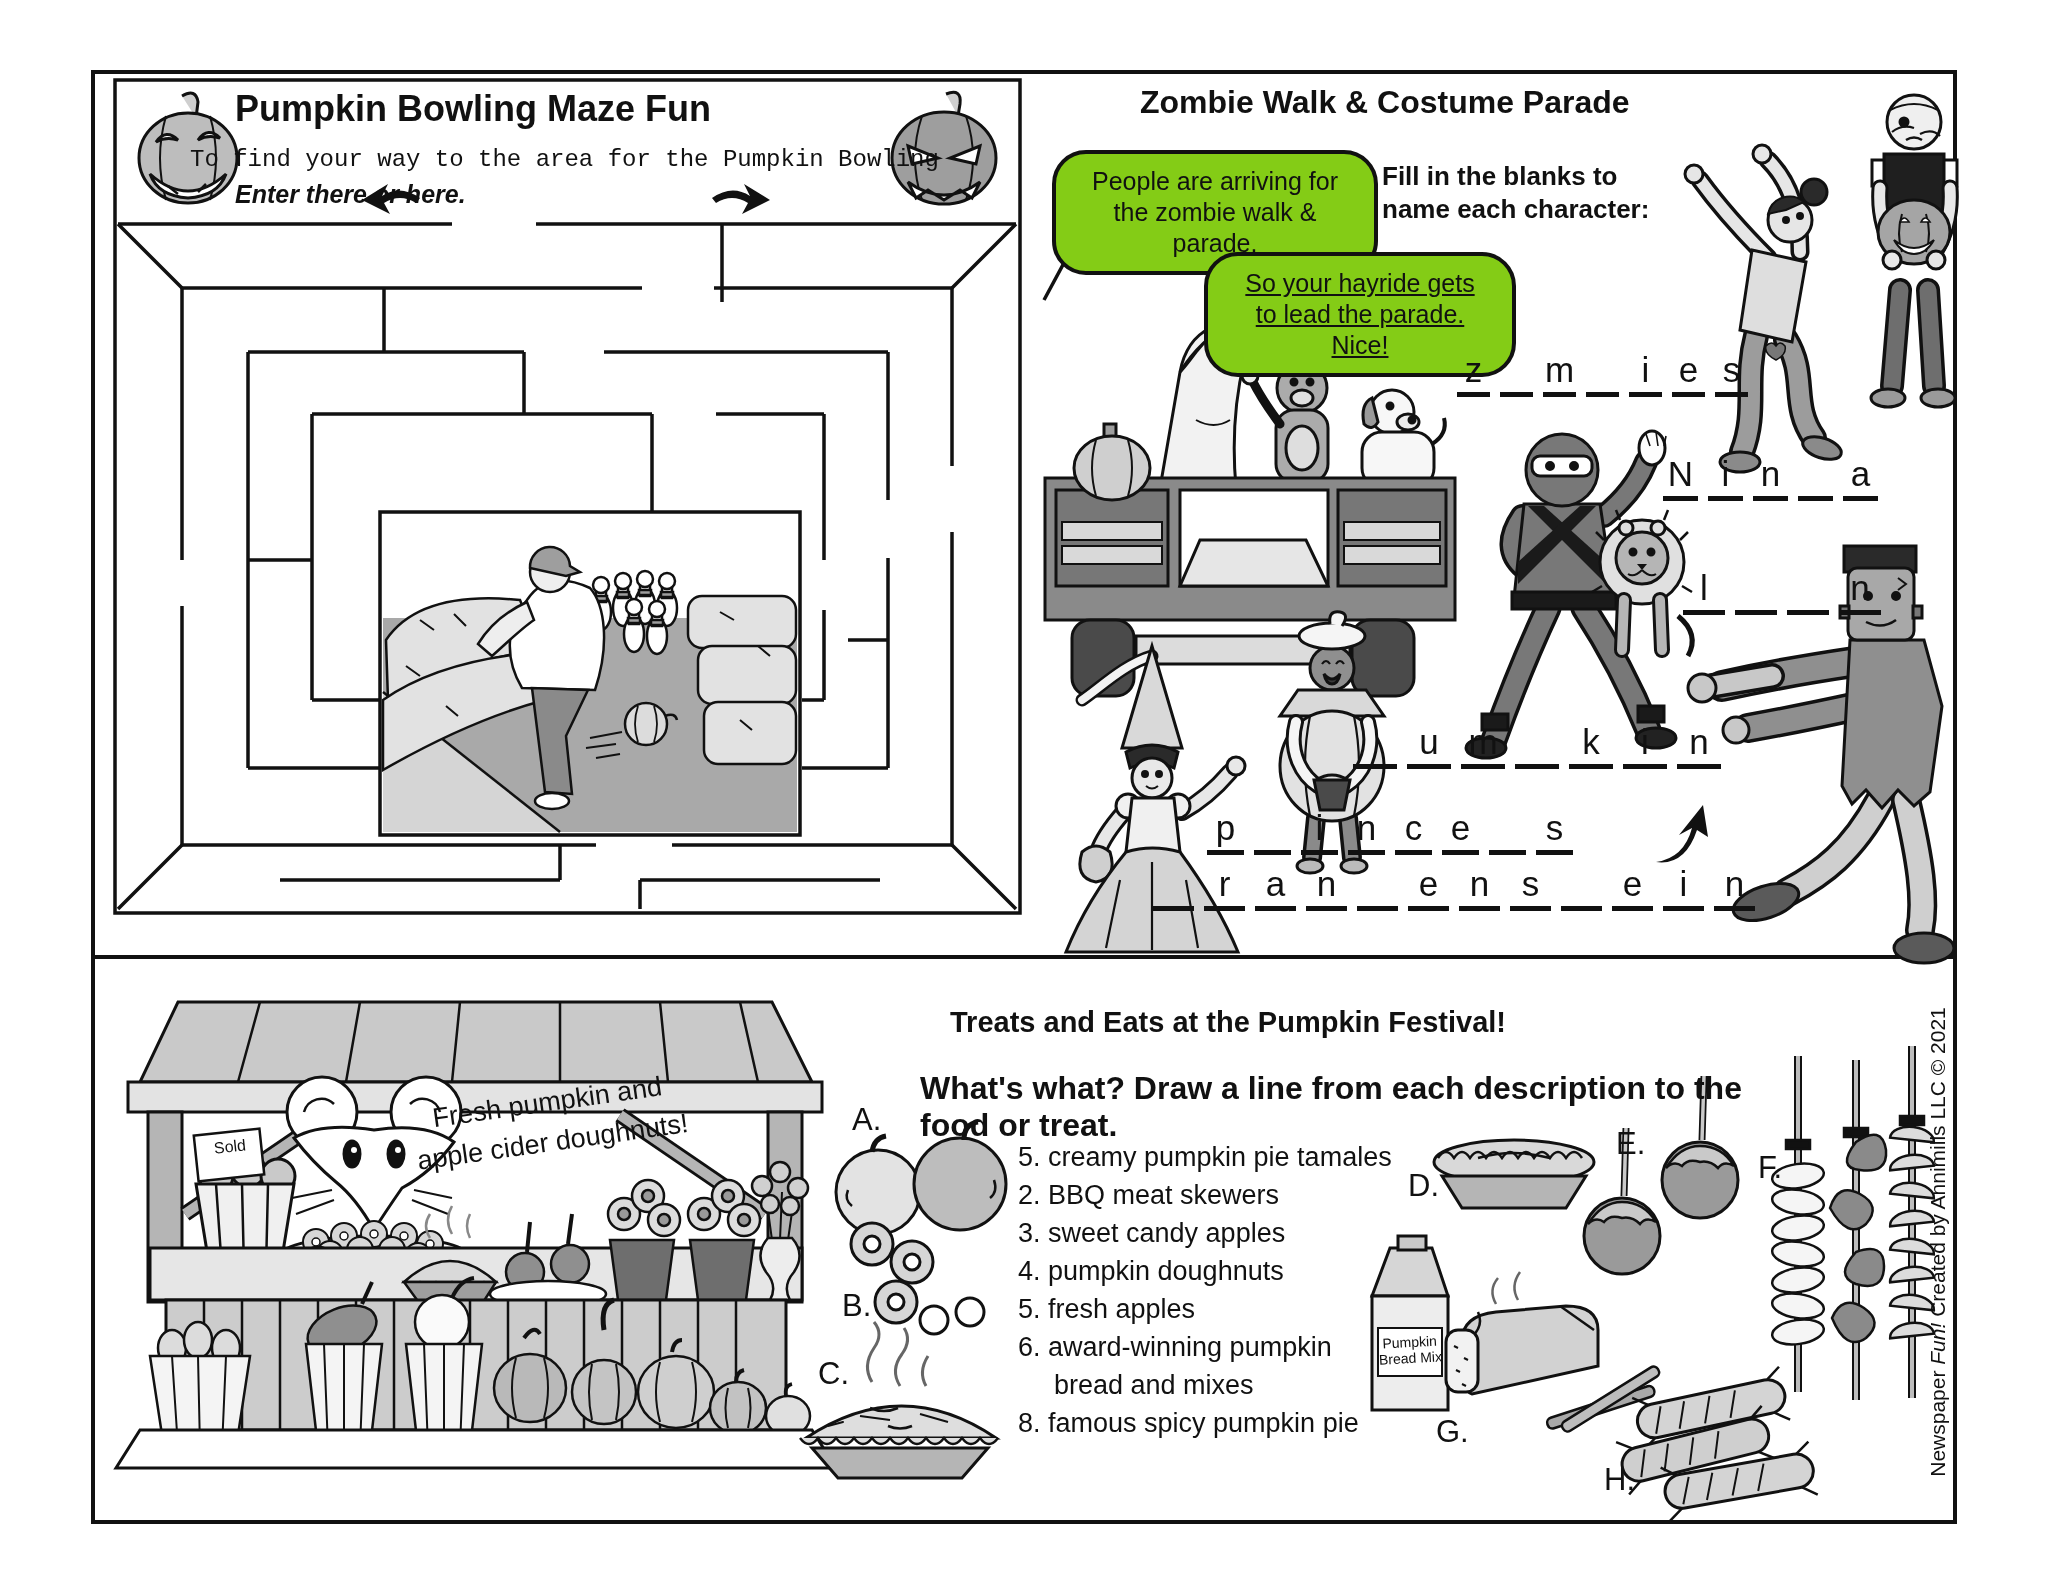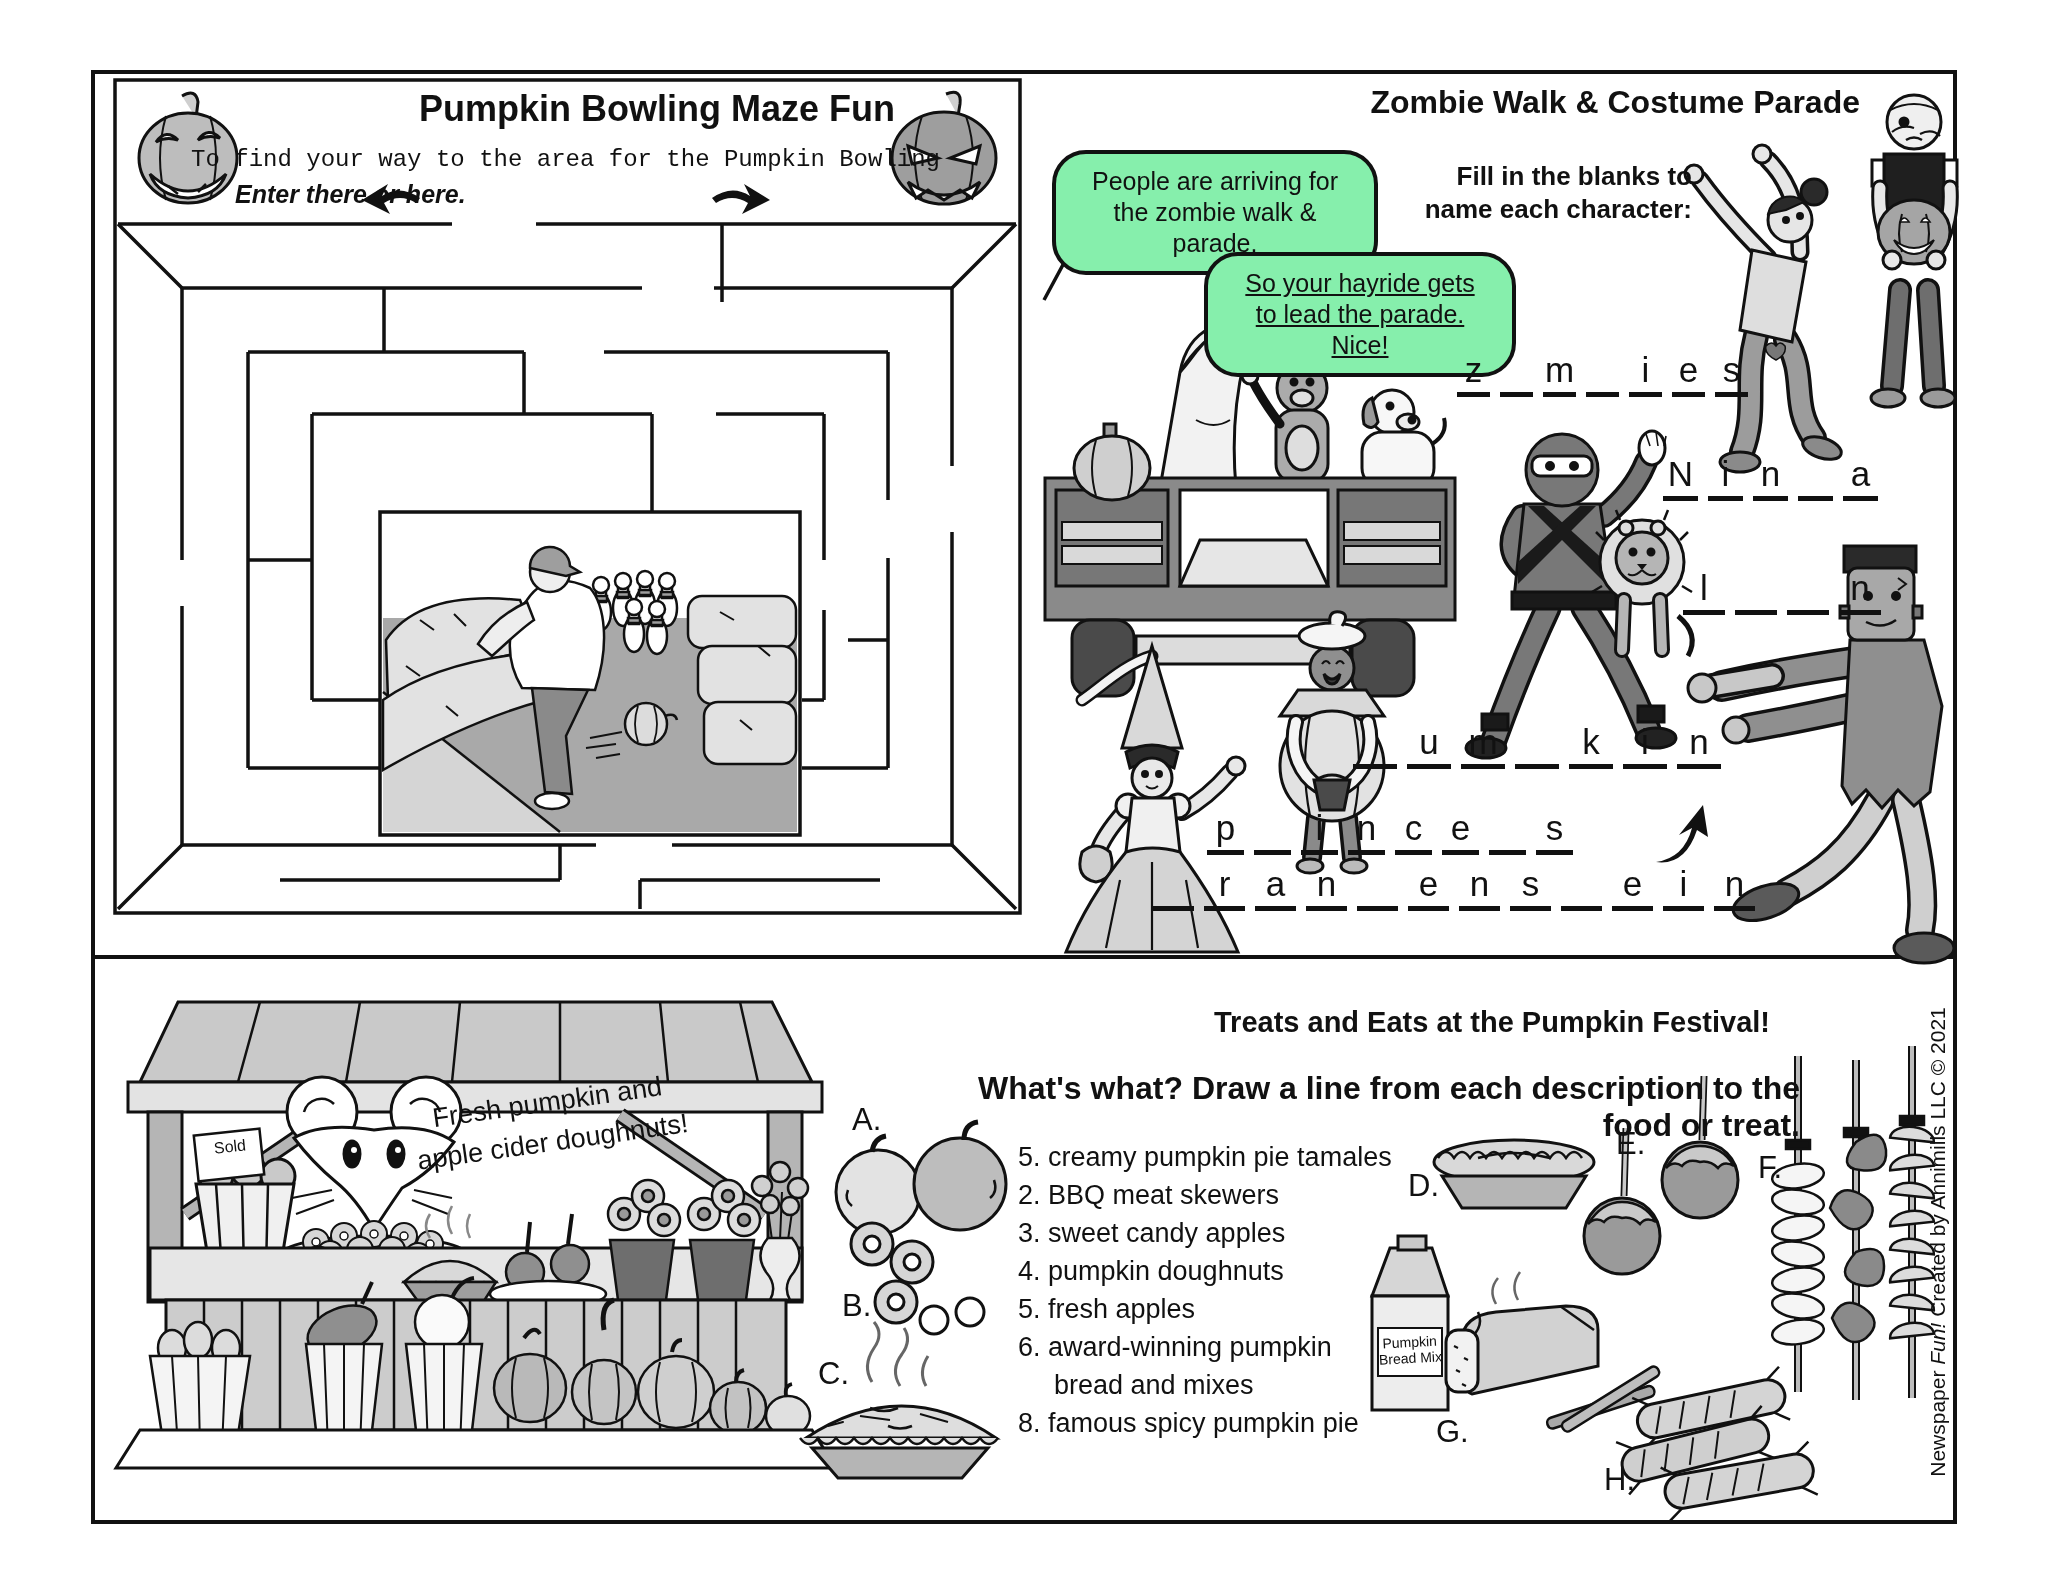--- a/index.html
+++ b/index.html
@@ -1,26 +1,26 @@
 <!DOCTYPE html>
 <html><head>
 <meta charset="utf-8">
 <style>
   html,body{margin:0;padding:0;background:#888;}
   #page{position:relative;width:2048px;height:1583px;background:#fff;overflow:hidden;
         font-family:"Liberation Sans",sans-serif;color:#111;}
   #art{position:absolute;left:0;top:0;}
   .txt{position:absolute;z-index:5;}
-  .ctr{text-align:right;}
+  .ctr{text-align:left;}
   .maze-title{left:235px;top:88px;width:660px;font-size:36px;font-weight:bold;}
   .maze-sub{left:190px;top:146px;width:750px;font-size:24px;font-family:Liberation Mono, monospace;}
   .enter-row{left:235px;top:180px;width:660px;display:flex;align-items:center;justify-content:flex-start;gap:14px;}
   .enter-label{font-size:25px;font-weight:bold;font-style:italic;}
   .z-title{left:1140px;top:84px;width:720px;font-size:32px;font-weight:bold;}
-  .bubble{position:absolute;z-index:5;border:4px solid #111;border-radius:34px;background:#86efac;
+  .bubble{position:absolute;z-index:5;border:4px solid #111;border-radius:34px;background:#84cc16;
           text-align:center;font-size:25px;line-height:31px;padding:12px 16px;}
   .instr{left:1382px;top:160px;width:310px;font-size:26px;font-weight:bold;line-height:33px;}
   .blank{position:absolute;z-index:5;display:flex;}
   .slot{display:inline-block;border-bottom:5px solid #111;text-align:center;font-size:35px;
         height:44px;line-height:44px;margin:0 5px;}
   .bl-zom .slot{width:33px}.bl-nin .slot{width:35px}.bl-lio .slot{width:42px}
   .bl-pum .slot{width:44px}.bl-pri .slot{width:37px}.bl-fra .slot{width:41px}
   .t-title{left:950px;top:1006px;width:820px;font-size:29px;font-weight:bold;}
   .t-sub{left:920px;top:1070px;width:880px;font-size:32px;font-weight:bold;}
   .t-list{left:1018px;top:1138px;width:400px;}

